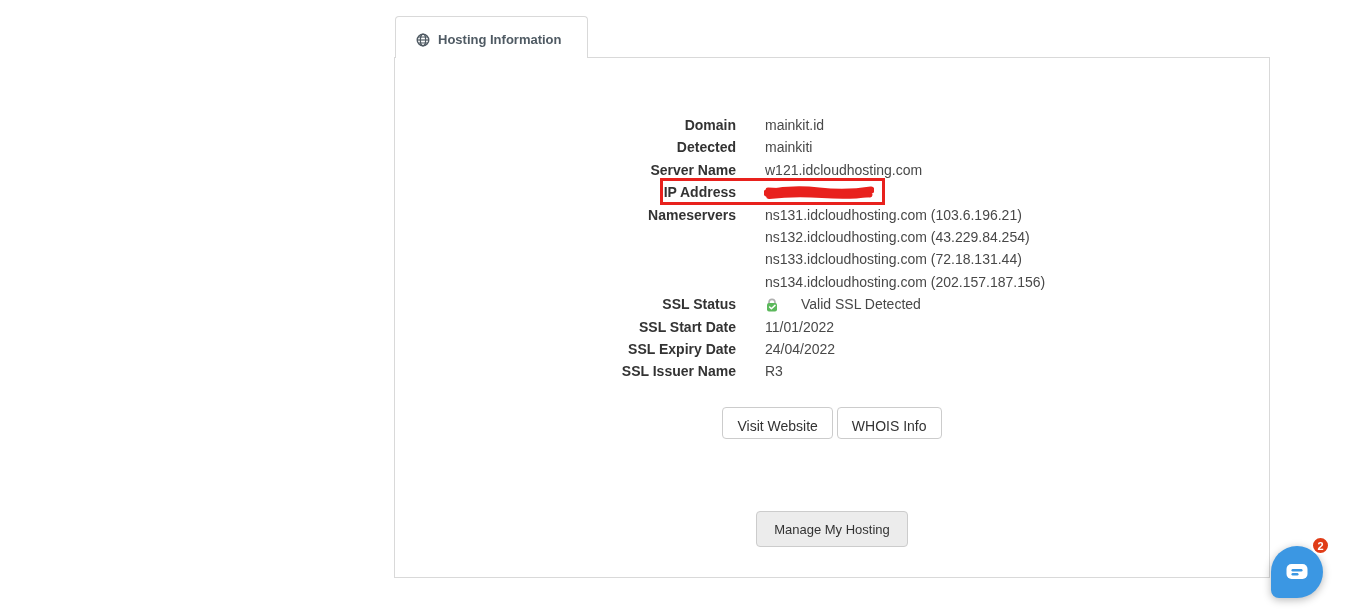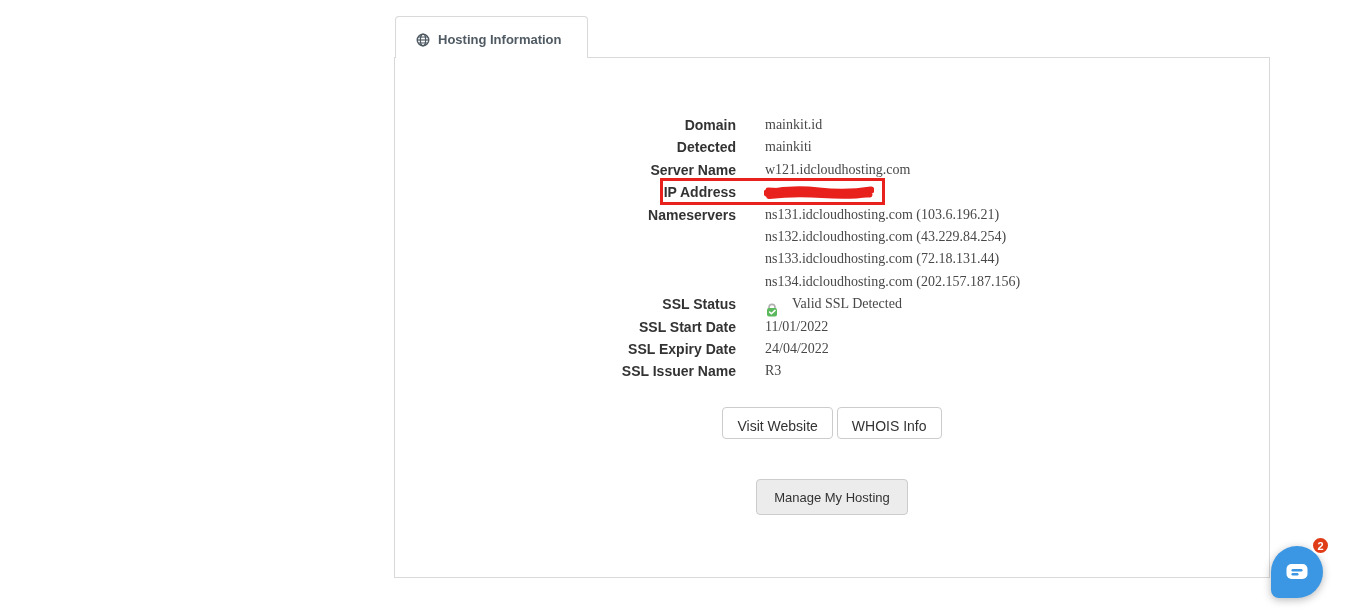--- a/index.html
+++ b/index.html
@@ -40,35 +40,35 @@
   }
 
   .info { margin-top: 56px; font-size: 14px; }
   .row { display: flex; line-height: 22.4px; position: relative; }
   .row-label {
     flex: 0 0 341px;
     text-align: right;
     font-weight: 700;
     color: #333333;
   }
-  .row-value { margin-left: 29px; color: #484848; font-family: Liberation Serif, serif; }
+  .row-value { margin-left: 29px; color: #484848; }
   .ns-lines div { line-height: 22.4px; }
 
   
   .red-box {
     position: absolute;
     left: 265px; top: -3px;
     width: 225px; height: 27px;
     border: 3px solid #e8211d;
     z-index: 3;
     pointer-events: none;
   }
   .scribble { position: absolute; left: 369px; top: 4px; z-index: 4; pointer-events: none; }
 
-  .ssl-status { display: inline-flex; align-items: flex-end; gap: 13px; }
+  .ssl-status { display: inline-flex; align-items: center; gap: 22px; }
   .ssl-lock { width: 14px; height: 14px; display: inline-block; position: relative; top: 1px; }
 
   
   .actions {
     position: absolute;
     left: 0; right: 0; top: 349px;
     display: flex; justify-content: center; gap: 4px;
   }
   .btn {
     background: #ffffff;
@@ -90,20 +90,21 @@
   .btn-manage {
     background: #ececec;
     border: 1px solid #cccccc;
     border-radius: 4px;
     height: 36px;
     padding: 6px 17px;
     font-family: "Liberation Sans", sans-serif;
     font-size: 13px;
     color: #333333;
     cursor: pointer;
+    margin-top: 32px;
   }
 
   
   .chat-widget {
     position: absolute;
     left: 1271px; top: 546px;
     width: 52px; height: 52px;
     background: #3b97e3;
     border-radius: 26px 26px 26px 8px;
     box-shadow: 0 2px 8px rgba(0,0,0,0.28);

